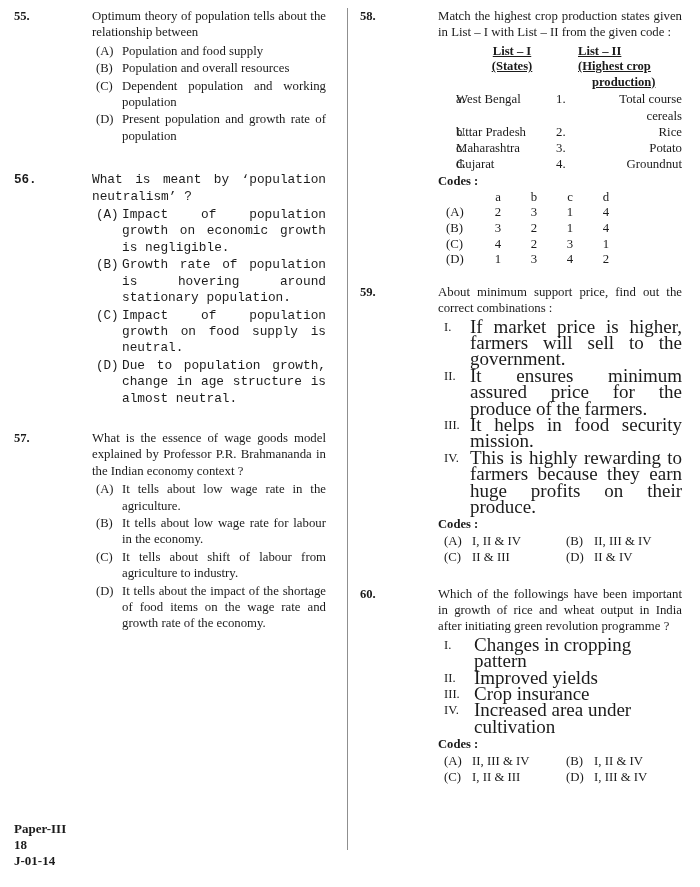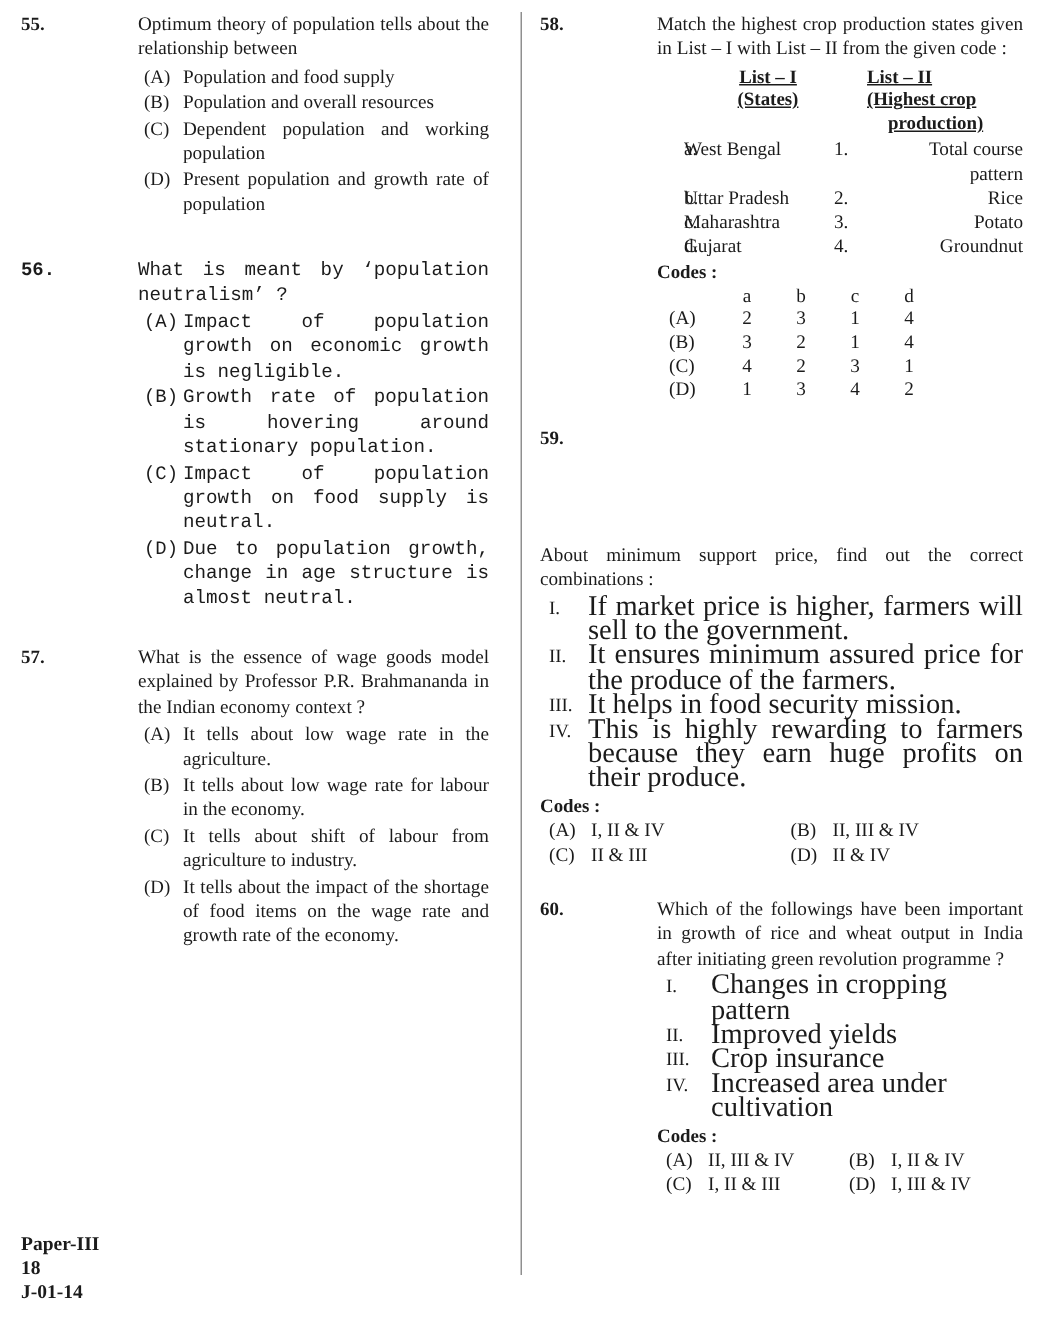--- a/index.html
+++ b/index.html
@@ -348,21 +348,21 @@
             </div>
           </div>
 
           <div class="match-rows">
             <div class="match-row">
               <div class="m-a">a.</div>
               <div class="m-state">West Bengal</div>
               <div class="m-n">1.</div>
               <div class="m-crop">
                 <span>Total course</span>
-                <span class="wrap2">pattern</span>
+                <span class="wrap2">cereals</span>
               </div>
             </div>
             <div class="match-row">
               <div class="m-a">b.</div>
               <div class="m-state">Uttar Pradesh</div>
               <div class="m-n">2.</div>
               <div class="m-crop">Rice</div>
             </div>
             <div class="match-row">
               <div class="m-a">c.</div>
@@ -413,21 +413,21 @@
               <div class="cm-lbl">(D)</div>
               <div class="cm-cell">1</div>
               <div class="cm-cell">3</div>
               <div class="cm-cell">4</div>
               <div class="cm-cell">2</div>
             </div>
           </div>
         </div>
       </div>
 
-      <div class="q" style="margin-top:16px;flex-direction:column;">
+      <div class="q" style="margin-top:16px;">
         <div class="q-num">59.</div>
         <div class="q-body">
           <p class="q-stem">About minimum support price, find out the correct combinations :</p>
 
           <div class="roman-list">
             <div class="roman-item">
               <div class="roman-label">I.</div>
               <div class="roman-text">If market price is higher, farmers will sell to the government.</div>
             </div>
             <div class="roman-item">

